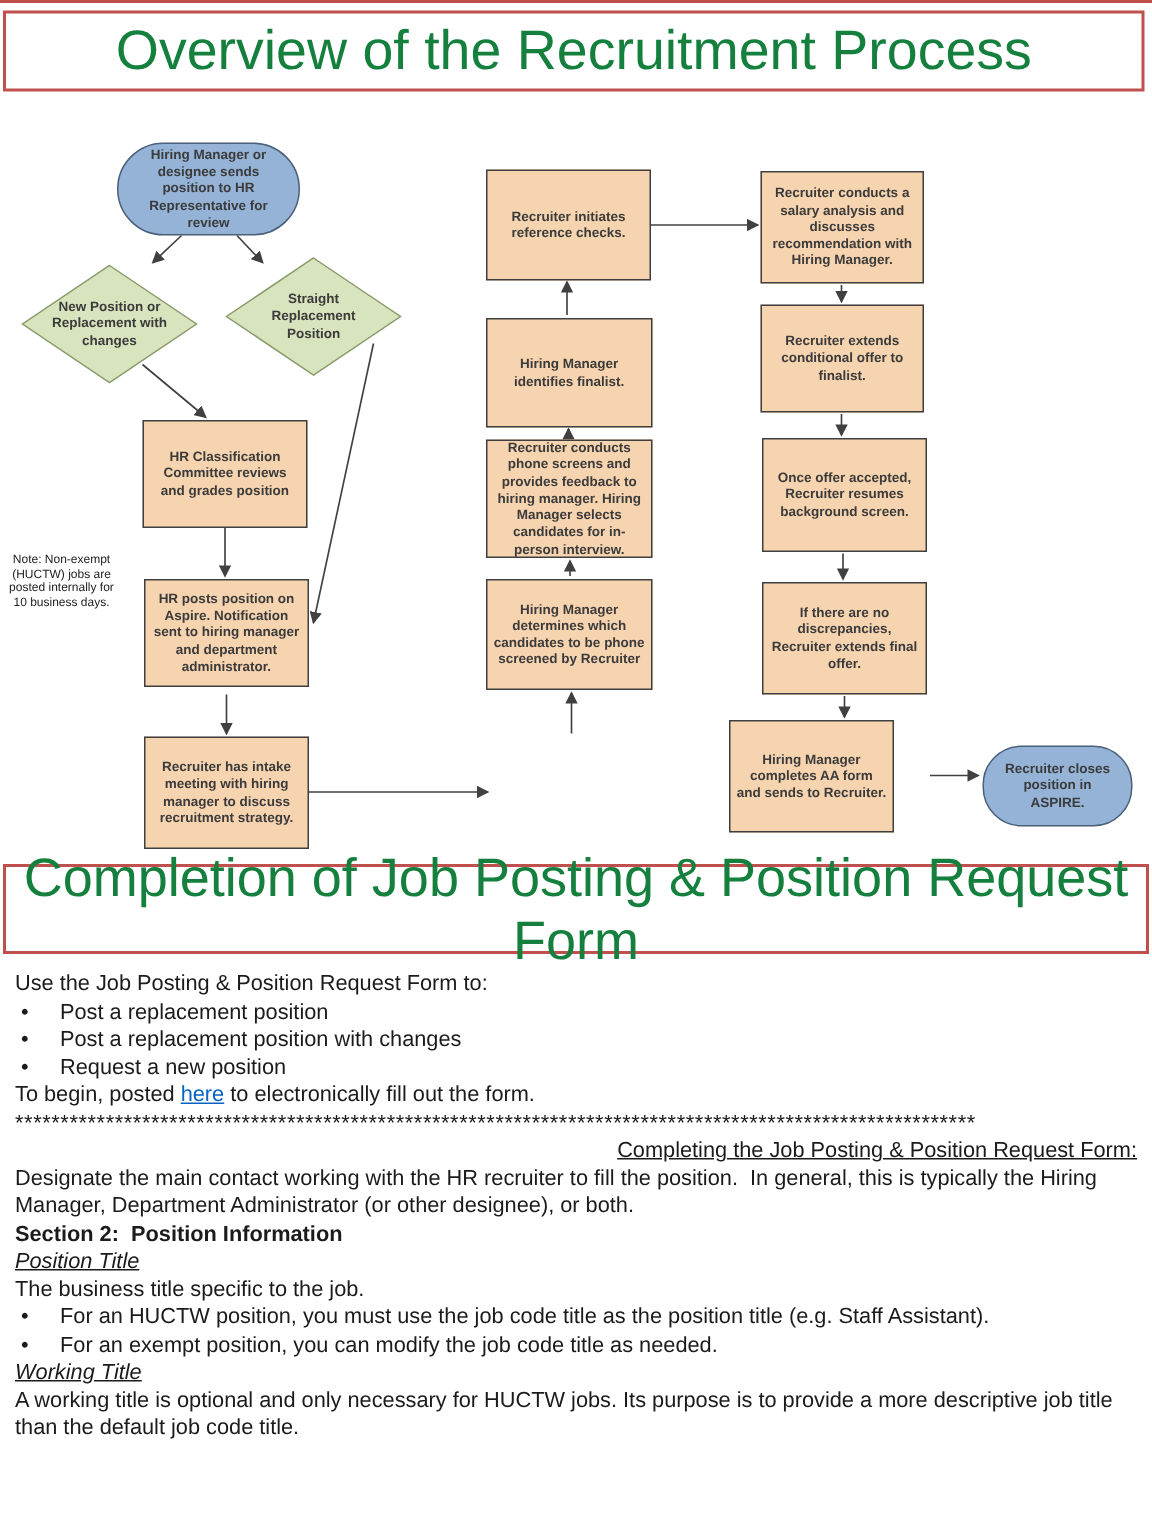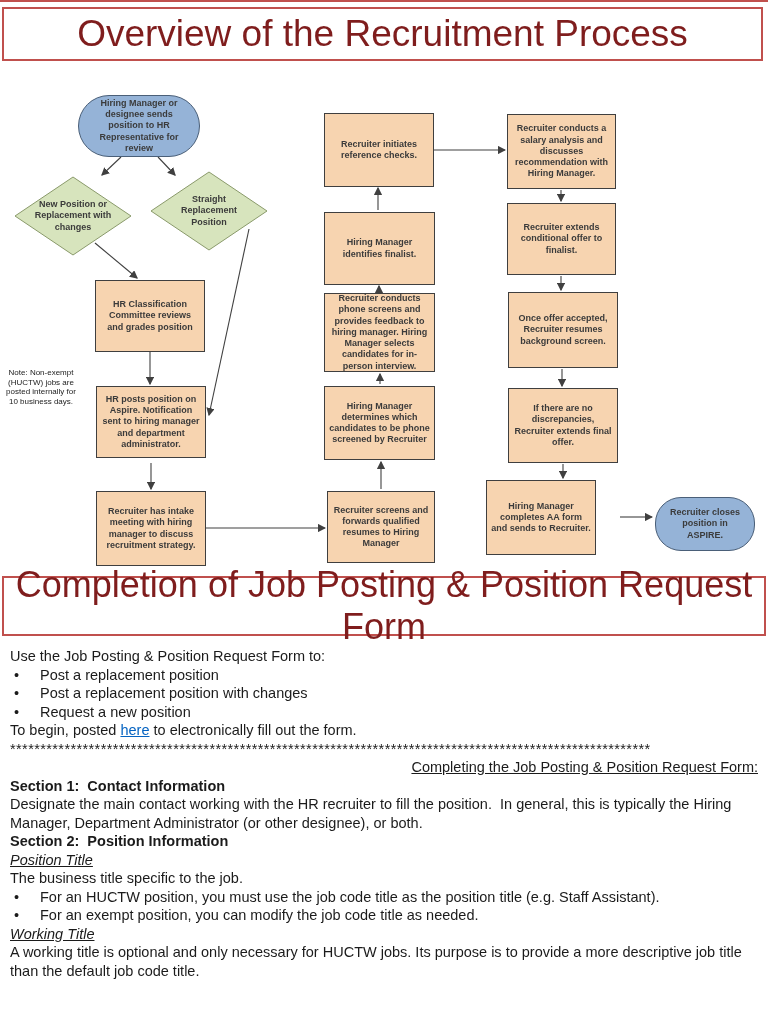--- a/index.html
+++ b/index.html
@@ -1,20 +1,20 @@
 <!DOCTYPE html>
 <html><head>
 <meta charset="utf-8">
 <style>
   html,body{margin:0;padding:0;background:#ffffff;}
   .page{position:relative;width:768px;height:1024px;background:#ffffff;overflow:hidden;
         font-family:"Liberation Sans",sans-serif;color:#1b1b1b;}
   .topline{position:absolute;left:0;top:0;width:768px;height:2px;background:#c0504d;}
   .banner{position:absolute;background:#ffffff;border:2px solid #c0504d;
-          display:flex;align-items:center;justify-content:center;text-align:center;color:#7f1d1d;}
+          display:flex;align-items:center;justify-content:center;text-align:center;color:#15803d;}
   .banner1{left:2px;top:7px;width:757px;height:50px;font-size:37px;}
   .banner2{left:2px;top:576px;width:760px;height:56px;font-size:36px;}
   .flow{position:absolute;left:0;top:80px;width:768px;height:497px;}
   .flow svg.wires{position:absolute;left:0;top:0;}
   .node{position:absolute;display:flex;align-items:center;justify-content:center;
         text-align:center;font-size:9px;font-weight:bold;color:#3b3b3b;line-height:1.25;}
   .process{background:#f7d4b0;border:1px solid #3f3f3f;padding:2px 4px;box-sizing:border-box;}
   .stadium{background:#95b3d7;border:1px solid #4a5f78;box-sizing:border-box;padding:2px 8px;}
   .start{border-radius:31px;}
   .end{border-radius:26px;}
@@ -100,23 +100,20 @@
     </div>
 
     <div class="node process" style="left:96px;top:306px;width:110px;height:72px;">
       <span>HR posts position on Aspire.  Notification sent to hiring manager and department administrator.</span>
     </div>
 
     <div class="node process" style="left:96px;top:411px;width:110px;height:75px;">
       <span>Recruiter has intake meeting with hiring manager to discuss recruitment strategy.</span>
     </div>
 
-    <div class="node process" style="left:327px;top:411px;width:108px;height:72px;">
-      <span>Recruiter screens and forwards qualified resumes to Hiring Manager</span>
-    </div>
 
     <div class="node process" style="left:324px;top:306px;width:111px;height:74px;">
       <span>Hiring Manager determines which candidates to be phone screened by Recruiter</span>
     </div>
 
     <div class="node process" style="left:324px;top:213px;width:111px;height:79px;">
       <span>Recruiter conducts phone screens and provides feedback to hiring manager.  Hiring Manager selects candidates for in-person interview.</span>
     </div>
 
     <div class="node process" style="left:324px;top:132px;width:111px;height:73px;">
@@ -171,21 +168,20 @@
     <div class="bullet">
       <span class="dot">•</span>
       <span>Request a new position</span>
     </div>
 
     <p><span>To begin, posted </span><a class="doclink">here</a><span> to electronically fill out the form.</span></p>
 
     <p class="divider">**********************************************************************************************************</p>
 
     <p class="u gap">Completing the Job Posting &amp; Position Request Form:</p>
-    <p class="b">Section 1:  Contact Information</p>
     <p>Designate the main contact working with the HR recruiter to fill the position.  In general, this is typically the Hiring Manager, Department Administrator (or other designee), or both.</p>
 
     <p class="b gap2">Section 2:  Position Information</p>
     <p class="iu">Position Title</p>
     <p>The business title specific to the job.</p>
 
     <div class="bullet">
       <span class="dot">•</span>
       <span>For an HUCTW position, you must use the job code title as the position title (e.g. Staff Assistant).</span>
     </div>

